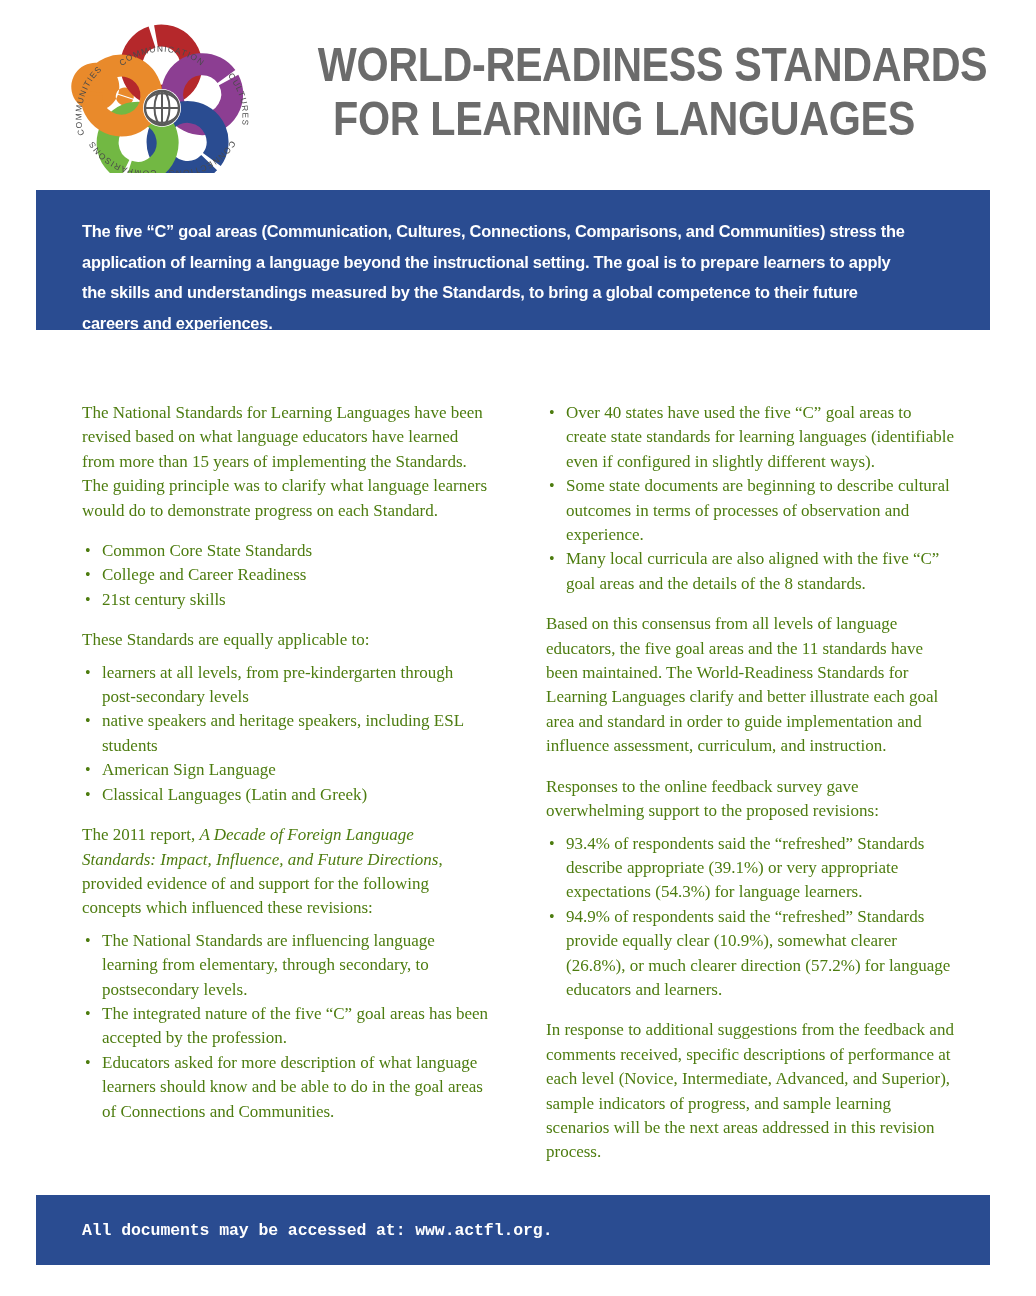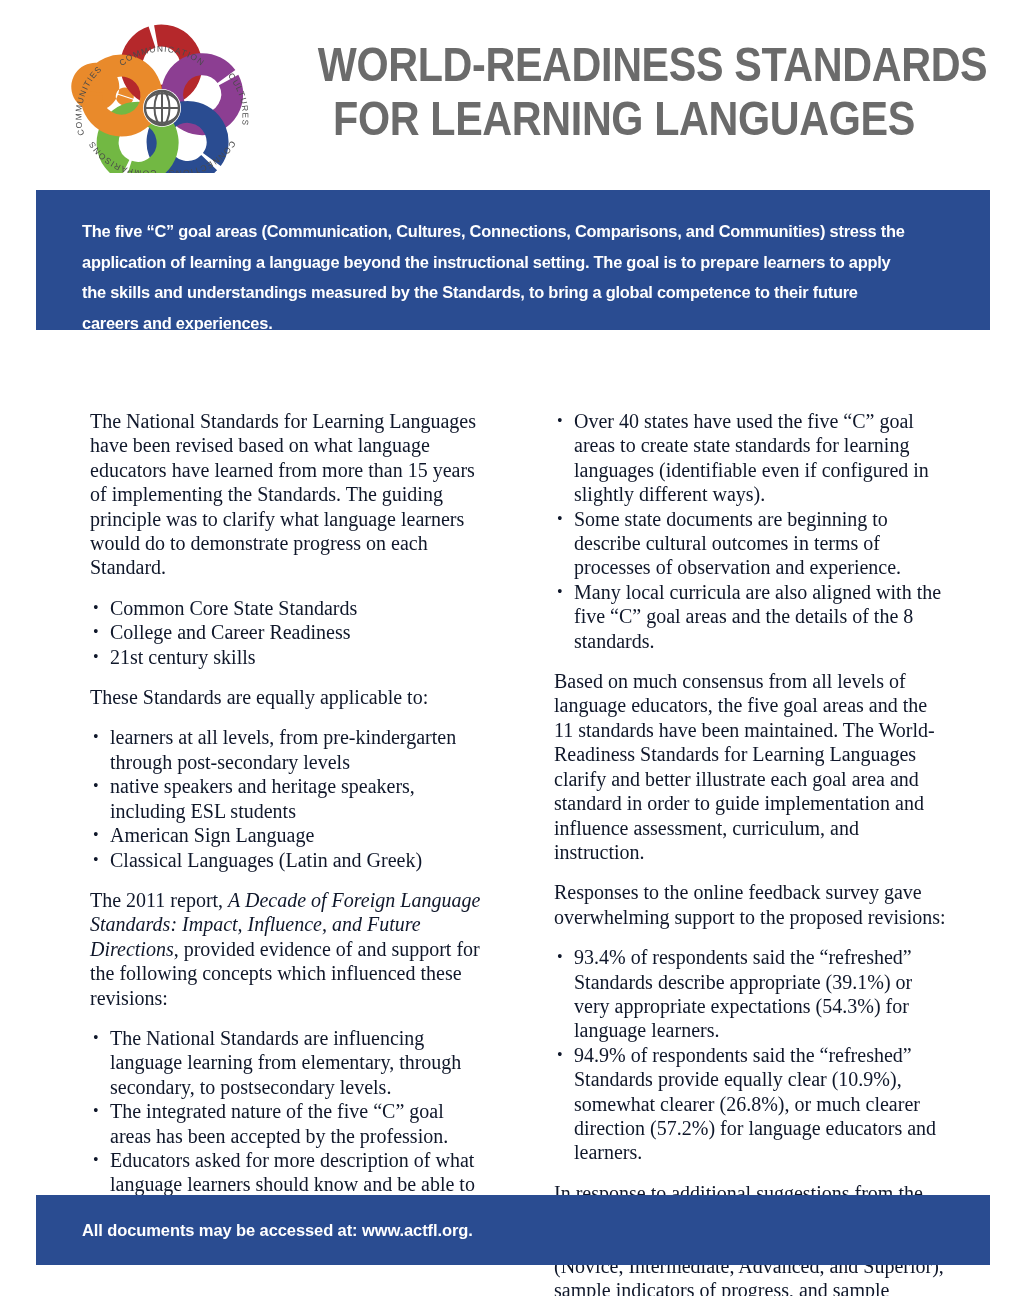--- a/index.html
+++ b/index.html
@@ -72,44 +72,44 @@
     transform-origin: left top;
   }
   .banner-bottom {
     top: 1195px;
     height: 70px;
     padding: 0 46px;
     display: flex;
     align-items: center;
   }
   .banner-bottom .txt {
-    font-family: Liberation Sans, sans-serif;
+    font-family: Liberation Mono, monospace;
     font-weight: bold;
     font-size: 16.5px;
     letter-spacing: -0.1px;
   }
 
   
   .columns {
     position: absolute;
     left: 0;
     top: 393px;
     width: 1036px;
     height: 770px;
     display: flex;
     gap: 40px;
     padding: 0 74px;
   }
   .col { width: 426px; }
   .col p,
   .col ul {
-    margin: 16px;
-    font-size: 20px;
+    margin: 8px;
+    font-size: 17px;
     line-height: 24.4px;
-    color: #0f172a;
+    color: #4d7c0f;
   }
   .col p { margin-bottom: 16px; }
   .col p.tight { margin-bottom: 0; }
   .col ul {
     list-style: none;
     padding: 0;
     margin-bottom: 16px;
   }
   .col ul li {
     position: relative;
@@ -234,21 +234,21 @@
   </div>
 
   <div class="col">
 
     <ul>
       <li>Over 40 states have used the five “C” goal areas to create state standards for learning languages (identifiable even if configured in slightly different ways).</li>
       <li>Some state documents are beginning to describe cultural outcomes in terms of processes of observation and experience.</li>
       <li>Many local curricula are also aligned with the five “C” goal areas and the details of the 8 standards.</li>
     </ul>
 
-    <p><span>Based on much consensus from all levels of language educators, </span><strong class="b">the five goal areas and the 11 standards have been maintained</strong><span>. The World-Readiness Standards for Learning Languages clarify and better illustrate each goal area and standard in order to guide implementation and influence assessment, curriculum, and instruction.</span></p>
+    <p><span>Based on this consensus from all levels of language educators, </span><strong class="b">the five goal areas and the 11 standards have been maintained</strong><span>. The World-Readiness Standards for Learning Languages clarify and better illustrate each goal area and standard in order to guide implementation and influence assessment, curriculum, and instruction.</span></p>
 
     <p class="tight">Responses to the online feedback survey gave overwhelming support to the proposed revisions:</p>
     <ul>
       <li><strong class="b">93.4%</strong><span> of respondents said the “refreshed” Standards describe </span><strong class="b">appropriate</strong><span> (39.1%) or </span><strong class="b">very appropriate expectations</strong><span> (54.3%) for language learners.</span></li>
       <li><strong class="b">94.9%</strong><span> of respondents said the “refreshed” Standards provide </span><strong class="b">equally clear</strong><span> (10.9%), </span><strong class="b">somewhat clearer</strong><span> (26.8%), or </span><strong class="b">much clearer direction</strong><span> (57.2%) for language educators and learners.</span></li>
     </ul>
 
     <p>In response to additional suggestions from the feedback and comments received, specific descriptions of performance at each level (Novice, Intermediate, Advanced, and Superior), sample indicators of progress, and sample learning scenarios will be the next areas addressed in this revision process.</p>
   </div>
 </div>

